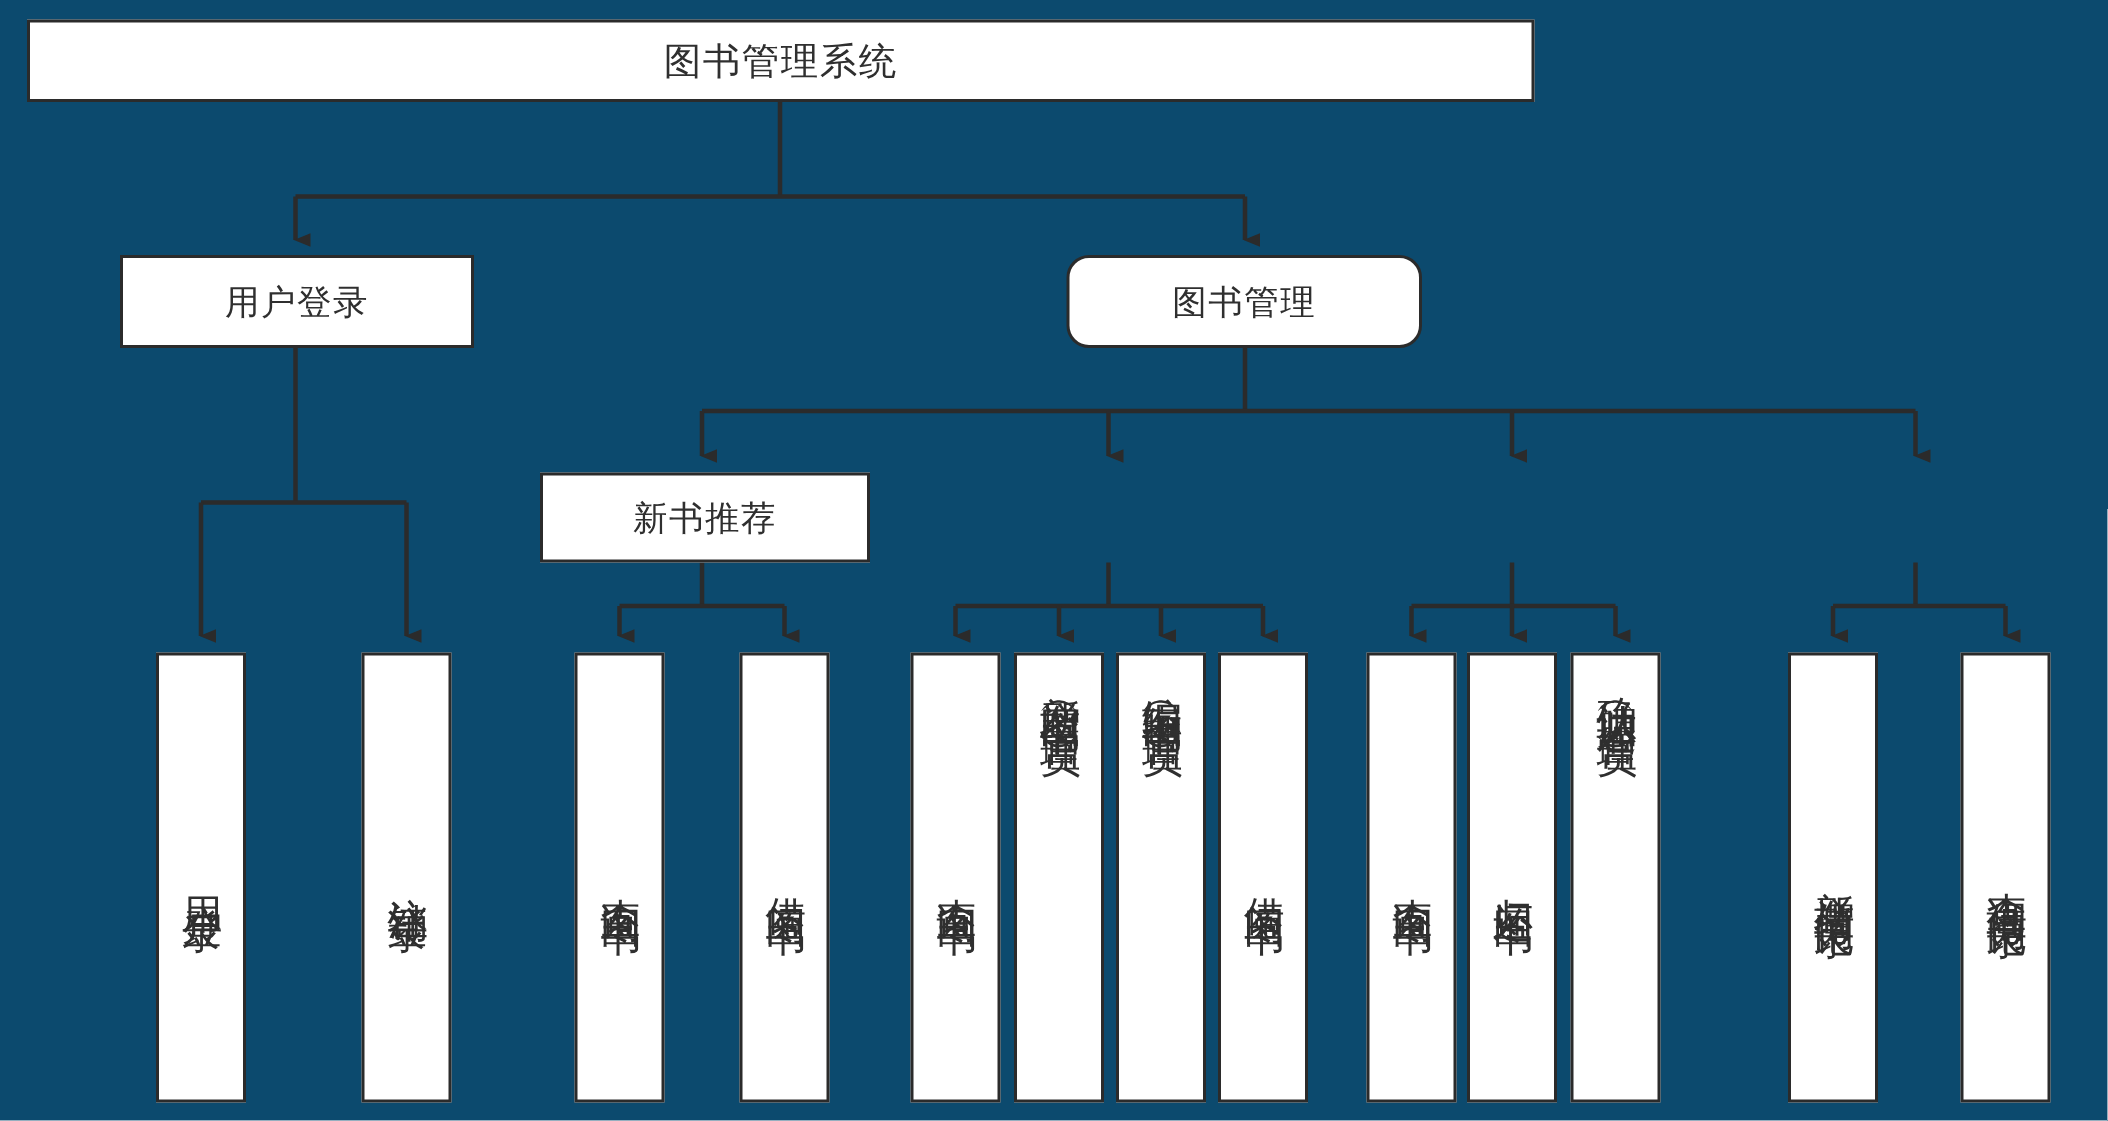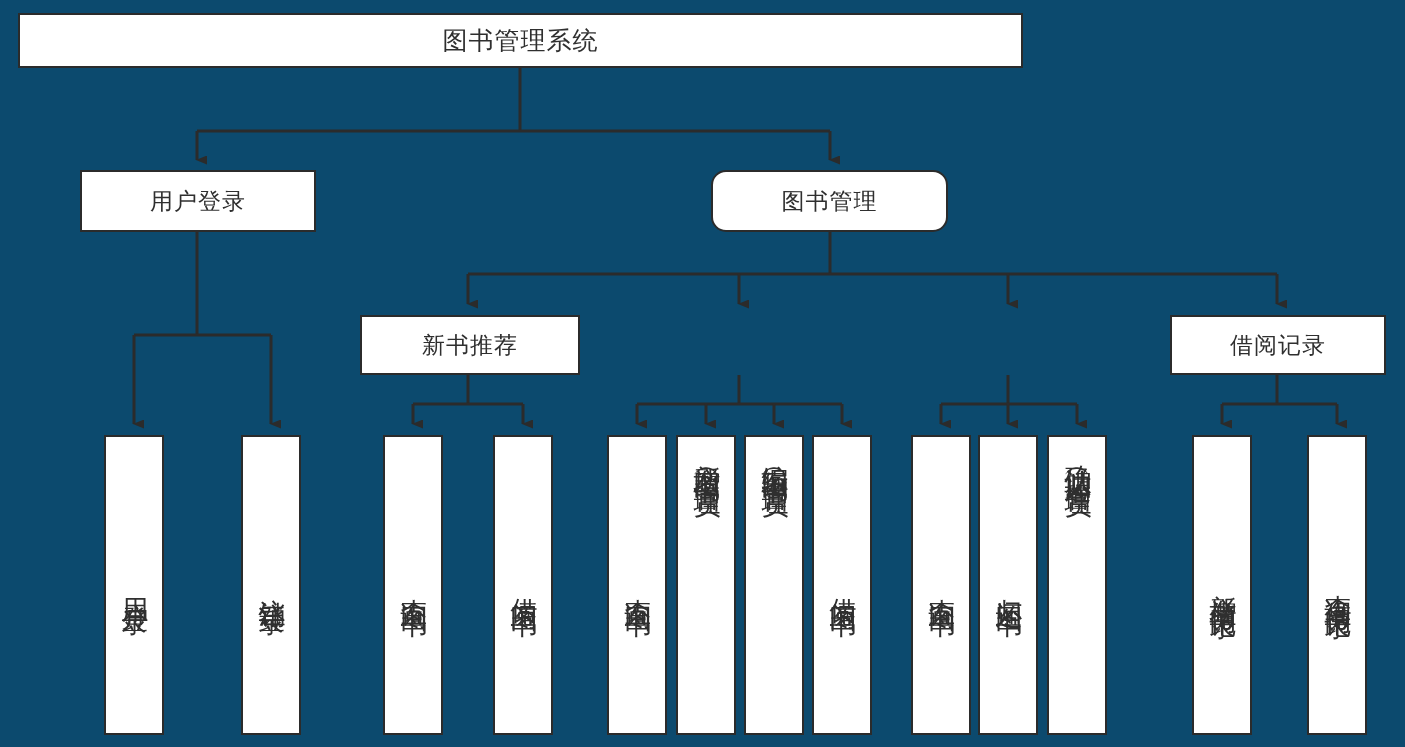--- a/index.html
+++ b/index.html
@@ -146,21 +146,20 @@
   <div class="node level-root" style="left:18px; top:13px; width:1005px; height:55px;">图书管理系统</div>
 
   <div class="node level-2" style="left:80px; top:170px; width:236px; height:62px;">用户登录</div>
 
   <div class="node level-2" style="left:711px; top:170px; width:237px; height:62px;border-radius:15px;">图书管理</div>
 
   <div class="node level-3" style="left:360px; top:315px; width:220px; height:60px;">新书推荐</div>
 
 
 
-  <div class="node level-3" style="left:1170px; top:315px; width:216px; height:60px;">借阅记录</div>
 
   <div class="node leaf" style="left:104px; top:435px; width:60px; height:300px;">
     <span class="leaf-inner">
         <span class="vtext">用户登录</span>
       </span>
   </div>
 
   <div class="node leaf" style="left:241px; top:435px; width:60px; height:300px;">
     <span class="leaf-inner">
         <span class="vtext">注销登录</span>

